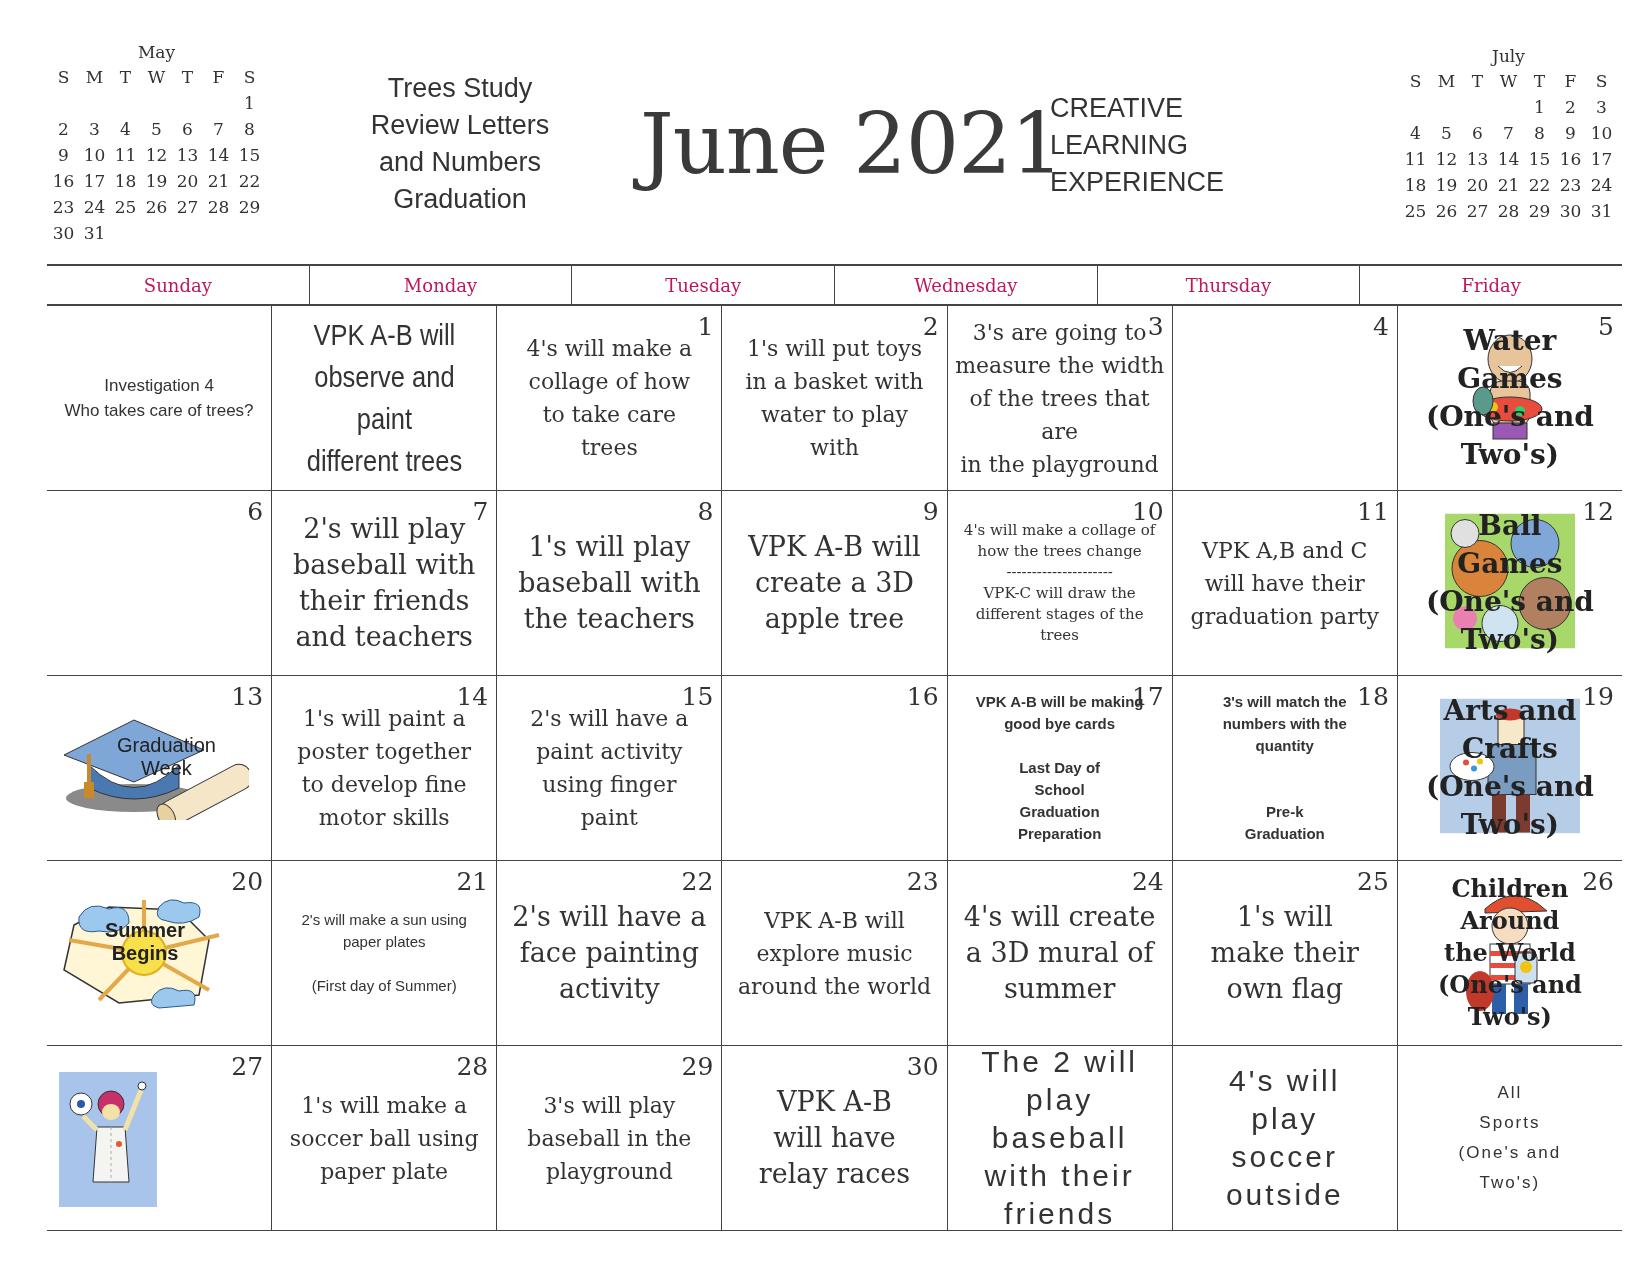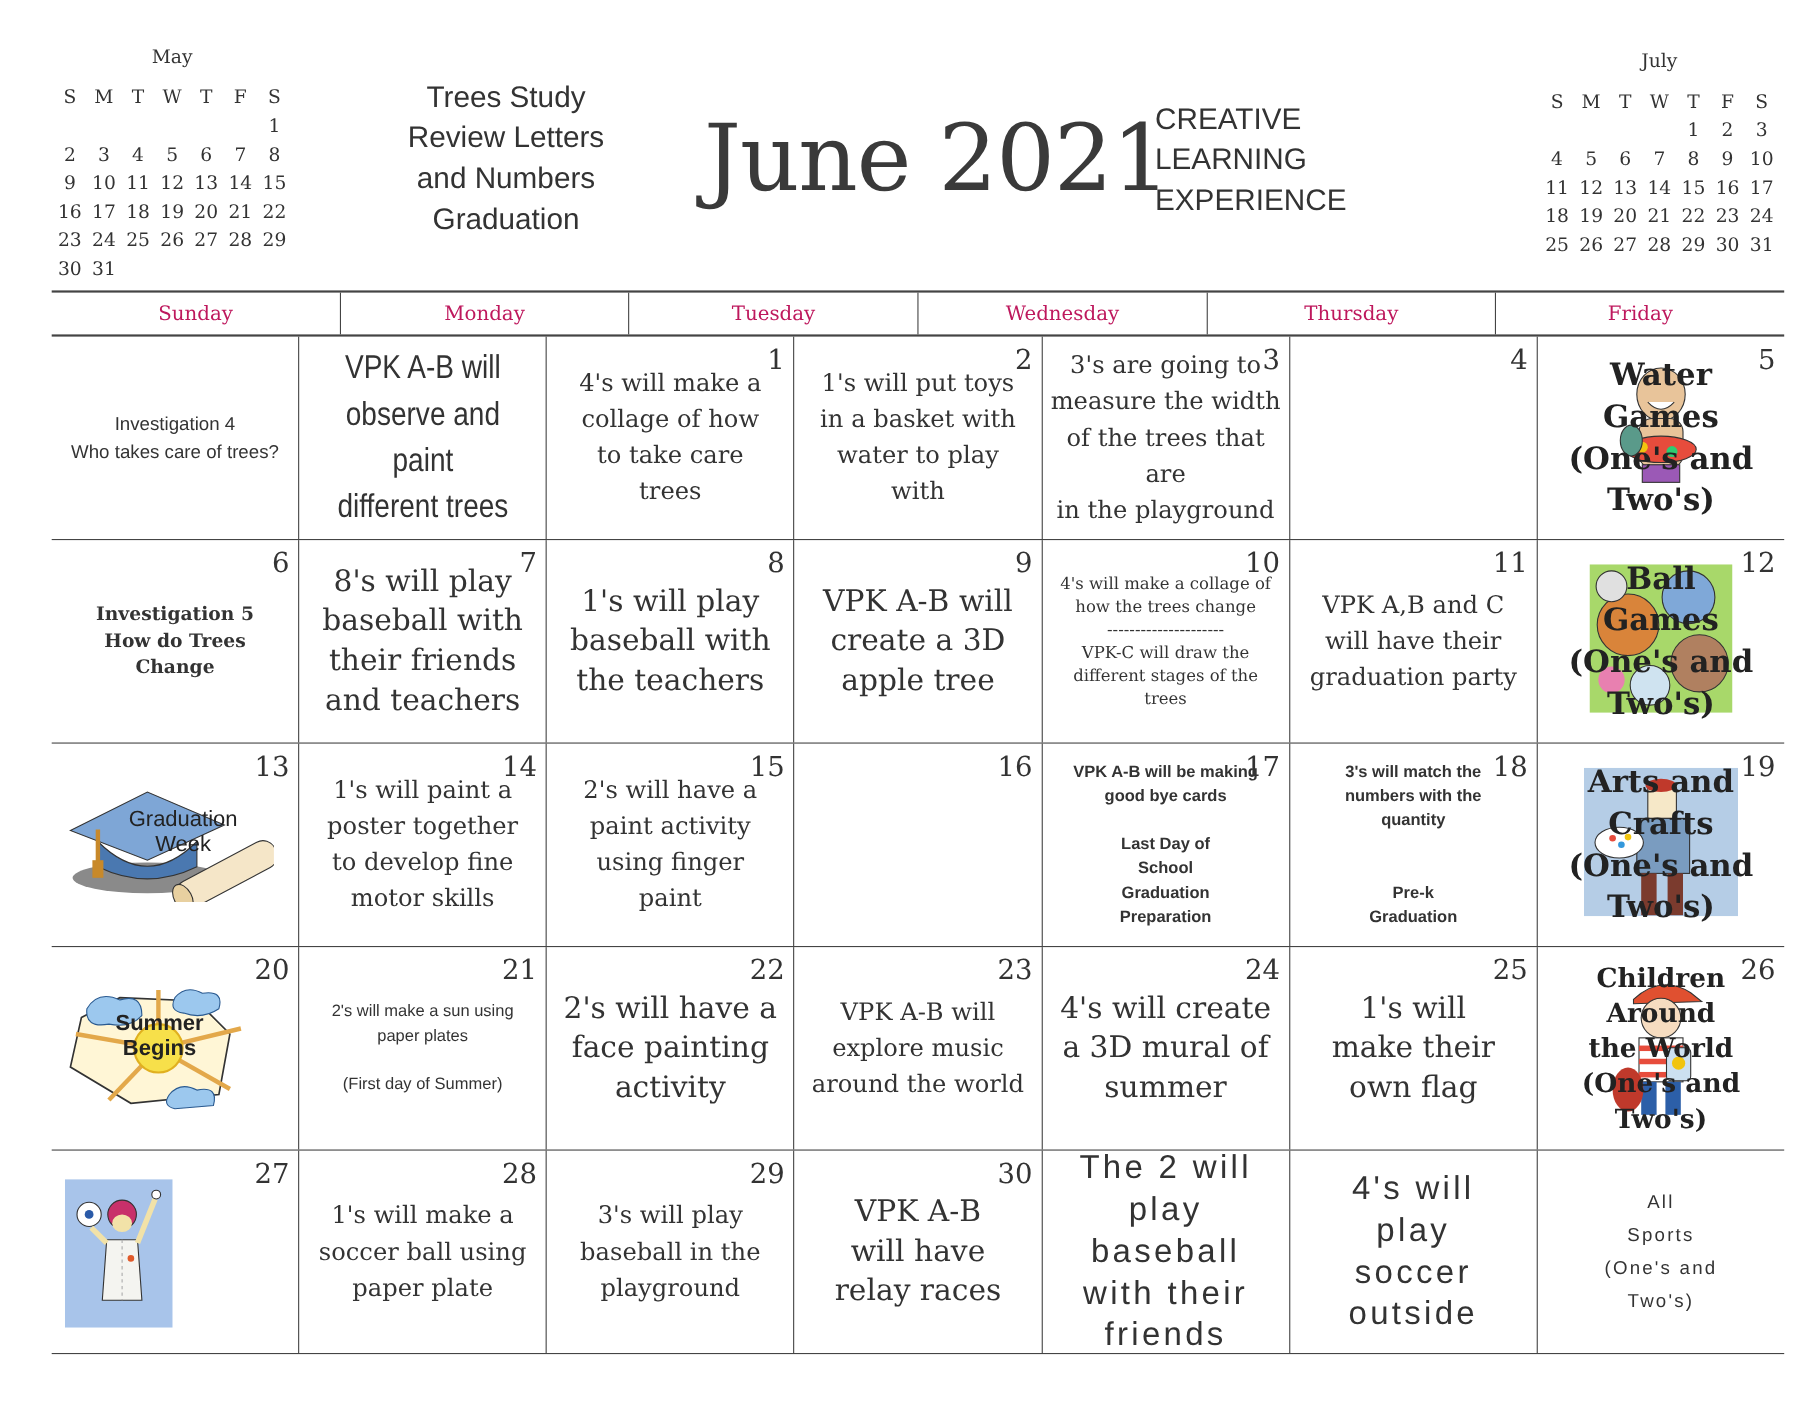--- a/index.html
+++ b/index.html
@@ -1,20 +1,20 @@
 <!DOCTYPE html>
 <html><head>
 <meta charset="utf-8">
 <style>
   * { box-sizing: border-box; margin: 0; padding: 0; }
   html, body { width: 1649px; height: 1275px; background: #ffffff; overflow: hidden; }
   body { position: relative; font-family: "Liberation Serif", "DejaVu Serif", serif; color: #2a2a2a; }
 
   .mini-cal { position: absolute; font-family: "DejaVu Serif", serif; color: #333; }
-  .mini-cal .mname { text-align: center; font-size: 17px; margin-bottom: 14px; }
+  .mini-cal .mname { text-align: center; font-size: 17px; margin-bottom: 2px; }
   .mini-cal table { border-collapse: collapse; }
   .mini-cal td { width: 31px; height: 26px; text-align: center; font-size: 17px; padding: 0; }
   #may-cal { left: 48px; top: 42px; }
   #july-cal { left: 1400px; top: 46px; }
 
   .theme-block { position: absolute; left: 350px; top: 70px; width: 220px; text-align: center;
     font-family: "Liberation Sans", "DejaVu Sans", sans-serif; font-size: 27px; line-height: 37px; color: #333; }
   .month-title { position: absolute; left: 640px; top: 95px; font-family: "DejaVu Serif", serif;
     font-size: 84px; color: #3a3a3a; letter-spacing: -1px; }
   .school-name { position: absolute; left: 1050px; top: 90px; width: 180px; 
@@ -259,27 +259,24 @@
             </svg></div>
           <div class="txt clip-label">Water
 Games
 (One's and
 Two's)</div>
         </div>
       </div>
       <div class="week-row">
         <div class="day-cell">
           <span class="day-num">6</span>
-          <div class="txt serif-bold">Investigation 5
-How do Trees
-Change</div>
         </div>
         <div class="day-cell">
           <span class="day-num">7</span>
-          <div class="txt serif-lg">8's will play
+          <div class="txt serif-lg">2's will play
 baseball with
 their friends
 and teachers</div>
         </div>
         <div class="day-cell">
           <span class="day-num">8</span>
           <div class="txt serif-lg">1's will play
 baseball with
 the teachers</div>
         </div>

